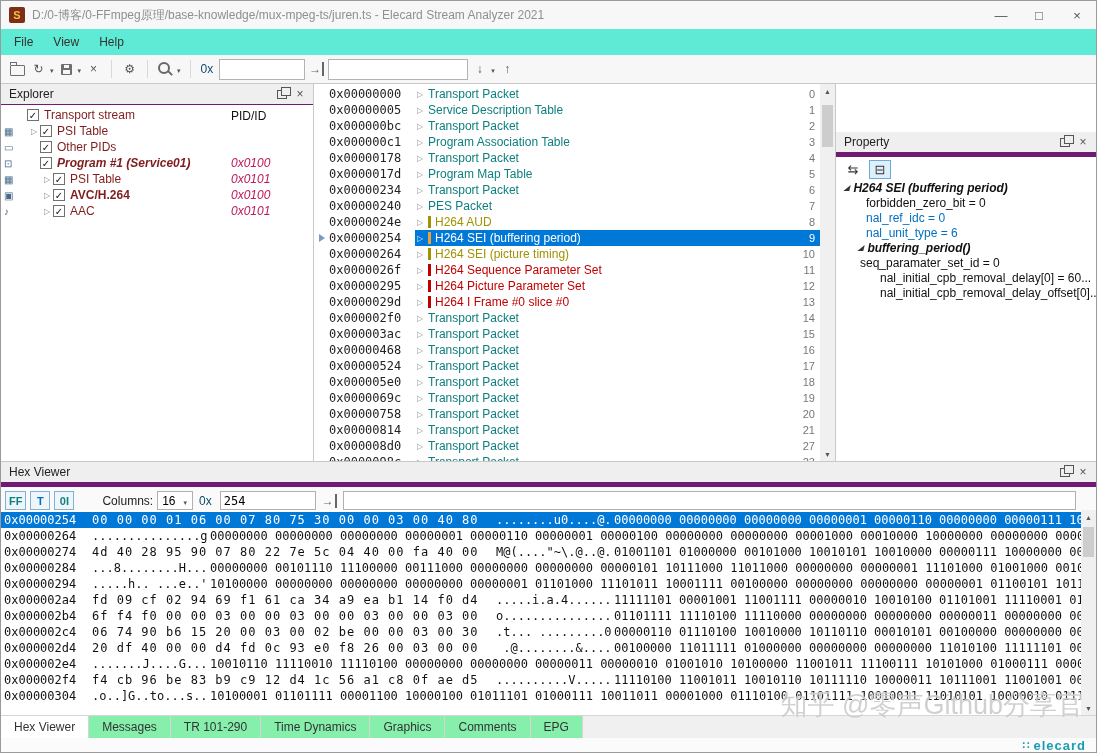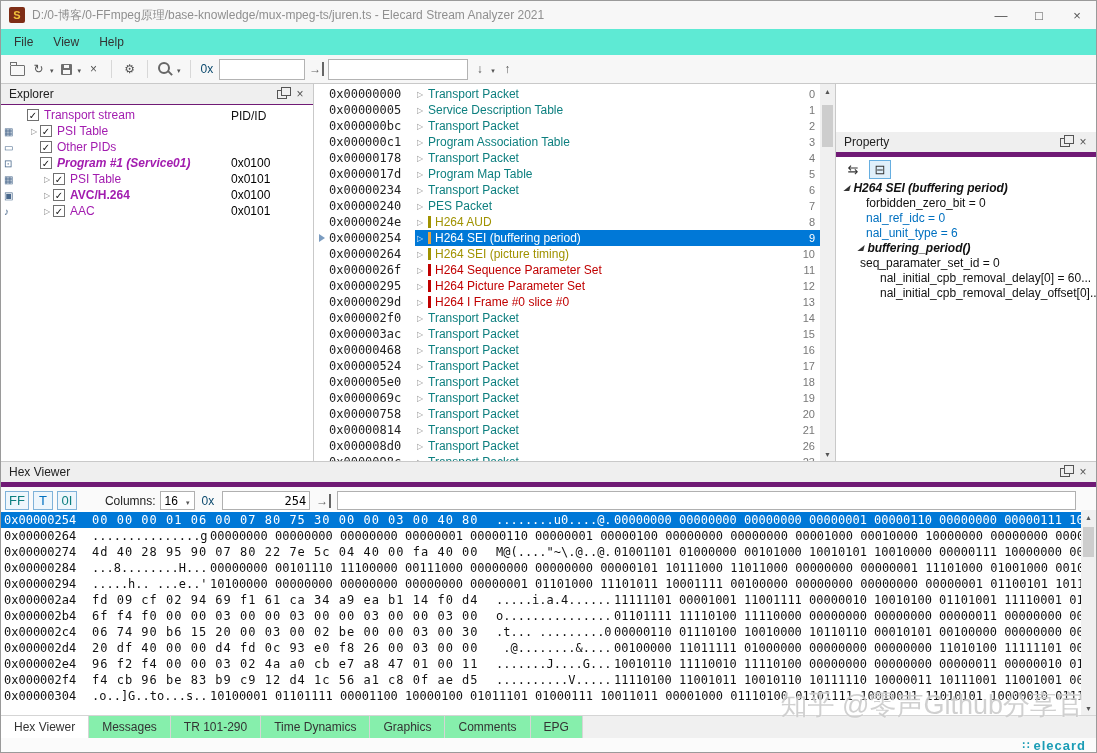--- a/index.html
+++ b/index.html
@@ -40,24 +40,24 @@
   .ph-ico{width:18px;height:16px;display:flex;align-items:center;justify-content:center;color:#555;font-size:12px;}
   .float-ico{width:8px;height:7px;border:1px solid #555;position:relative;background:#efefef;}
   .float-ico::before{content:"";position:absolute;top:-4px;left:3px;width:8px;height:7px;border:1px solid #555;background:#efefef;}
 
   
   .tree{position:absolute;top:21px;bottom:0;left:0;right:0;background:#fff;overflow:hidden;padding-top:2px;}
   .tree-row{height:16px;display:flex;align-items:center;position:relative;}
   .indent{flex:none;display:inline-block;}
   .arrow{width:12px;color:#8a8a8a;font-size:8px;flex:none;text-align:center;}
   .cb{width:12px;height:12px;border:1px solid #707070;background:#fff;font-size:10px;line-height:11px;text-align:center;color:#111;margin-right:5px;flex:none;box-sizing:border-box;}
-  .tlabel{white-space:nowrap;color:#a21caf;}
+  .tlabel{white-space:nowrap;color:#7f1d1d;}
   .tlabel.program{font-style:italic;font-weight:bold;}
   .tlabel.bold{font-weight:bold;}
-  .pid{position:absolute;left:230px;color:#000000;}
+  .pid{position:absolute;left:230px;color:#be185d;font-style:italic;}
   .pid-header{position:absolute;left:230px;top:4px;color:#111;}
   .margin-ico{position:absolute;left:3px;font-size:10px;color:#49688c;}
 
   
   .plist{position:absolute;top:0;bottom:0;left:0;right:15px;overflow:hidden;padding-top:2px;background:#fff;}
   .prow{height:16px;display:flex;align-items:center;}
   .gutter{width:15px;flex:none;display:flex;justify-content:center;align-items:center;}
   .ptr{width:0;height:0;border-left:6px solid #7b9cc0;border-top:4px solid transparent;border-bottom:4px solid transparent;}
   .poffset{width:86px;font-family:"DejaVu Sans Mono",monospace;color:#222;flex:none;}
   .pbody{flex:1;display:flex;align-items:center;height:16px;padding-left:2px;}
@@ -83,26 +83,26 @@
   .ptool.active{border:1px solid #66aee0;background:#e0f0fb;box-sizing:border-box;}
   .prop-tree{position:absolute;top:48px;bottom:0;left:0;right:0;overflow:hidden;}
   .prop-row{height:15px;display:flex;align-items:center;white-space:nowrap;overflow:hidden;color:#111;}
   .prop-row.group{font-weight:bold;font-style:italic;}
   .prop-row.blue{color:#0070c0;}
   .ptri{font-size:7px;color:#333;margin-right:4px;flex:none;}
 
   
   .hexpanel{position:absolute;top:460px;left:0;width:1095px;height:254px;border-top:1px solid #c9c9c9;background:#fff;}
   .hex-toolbar{height:27px;display:flex;align-items:center;padding-left:4px;gap:4px;background:#fafafa;border-bottom:1px solid #ececec;}
-  .hx-btn{min-width:20px;height:19px;border:1px solid #7fb2d9;background:#eef6fc;font-size:13px;font-weight:normal;display:flex;align-items:center;justify-content:center;padding:0 3px;box-sizing:border-box;}
+  .hx-btn{min-width:20px;height:19px;border:1px solid #7fb2d9;background:#eef6fc;font-size:11px;font-weight:bold;display:flex;align-items:center;justify-content:center;padding:0 3px;box-sizing:border-box;}
   .hx-btn.tealtxt{color:#0d7f7f;} .hx-btn.bluetxt{color:#0070c0;}
   .columns-label{margin-left:24px;color:#222;}
   .dropdown{border:1px solid #b0b0b0;background:#fff;height:19px;display:flex;align-items:center;padding:0 4px;gap:8px;min-width:30px;box-sizing:border-box;}
   .hx-input{height:19px;border:1px solid #b0b0b0;background:#fff;padding:0 3px;font-size:12px;font-family:"DejaVu Sans Mono",monospace;box-sizing:border-box;}
-  .hx-offset{width:88px;text-align:right;}
+  .hx-offset{width:96px;text-align:left;}
   .hx-search{flex:1;margin-right:20px;}
   .hex-content{position:absolute;top:48px;bottom:0;left:0;right:15px;overflow:hidden;background:#fff;padding-top:2px;}
   .hrow{display:flex;height:16px;line-height:16px;font-family:"DejaVu Sans Mono",monospace;font-size:12px;white-space:pre;color:#111;}
   .haddr{width:88px;padding-left:3px;flex:none;}
   .hbytes{width:404px;letter-spacing:1px;flex:none;}
   .hascii{width:118px;flex:none;}
   .hbin{flex:1;overflow:hidden;}
   .hrow.selected{background:#0078d7;color:#fff;}
   .hex-scroll{top:48px;}
 
@@ -440,21 +440,21 @@
               <span class="ptype">Transport Packet</span>
               <span class="pnum">21</span>
             </span>
           </div>
           <div class="prow">
             <span class="gutter"></span>
             <span class="poffset">0x000008d0</span>
             <span class="pbody teal">
               <span class="parrow">▷</span>
               <span class="ptype">Transport Packet</span>
-              <span class="pnum">26</span>
+              <span class="pnum">27</span>
             </span>
           </div>
           <div class="prow">
             <span class="gutter"></span>
             <span class="poffset">0x0000098c</span>
             <span class="pbody teal">
               <span class="parrow">▷</span>
               <span class="ptype">Transport Packet</span>
               <span class="pnum">23</span>
             </span>
@@ -545,21 +545,21 @@
     <div class="hex-content">
         <div class="hrow selected"><span class="haddr">0x00000254</span><span class="hbytes">00 00 00 01 06 00 07 80 75 30 00 00 03 00 40 80</span><span class="hascii">........u0....@.</span><span class="hbin">00000000 00000000 00000000 00000001 00000110 00000000 00000111 10000000 01110101 00110000 00000000 00000000 00000011 00000000 01000000 10000000</span></div>
         <div class="hrow"><span class="haddr">0x00000264</span><span class="hascii">...............g</span><span class="hbin">00000000 00000000 00000000 00000001 00000110 00000001 00000100 00000000 00000000 00001000 00010000 10000000 00000000 00000000 00000001 01100111</span></div>
         <div class="hrow"><span class="haddr">0x00000274</span><span class="hbytes">4d 40 28 95 90 07 80 22 7e 5c 04 40 00 fa 40 00</span><span class="hascii">M@(...."~\.@..@.</span><span class="hbin">01001101 01000000 00101000 10010101 10010000 00000111 10000000 00100010 01111110 01011100 00000100 01000000 00000000 11111010 01000000 00000000</span></div>
         <div class="hrow"><span class="haddr">0x00000284</span><span class="hascii">...8........H...</span><span class="hbin">00000000 00101110 11100000 00111000 00000000 00000000 00000101 10111000 11011000 00000000 00000001 11101000 01001000 00101110 11110010 11100000</span></div>
         <div class="hrow"><span class="haddr">0x00000294</span><span class="hascii">.....h.. ...e..'</span><span class="hbin">10100000 00000000 00000000 00000000 00000001 01101000 11101011 10001111 00100000 00000000 00000000 00000001 01100101 10111000 00000100 00100111</span></div>
         <div class="hrow"><span class="haddr">0x000002a4</span><span class="hbytes">fd 09 cf 02 94 69 f1 61 ca 34 a9 ea b1 14 f0 d4</span><span class="hascii">.....i.a.4......</span><span class="hbin">11111101 00001001 11001111 00000010 10010100 01101001 11110001 01100001 11001010 00110100 10101001 11101010 10110001 00010100 11110000 11010100</span></div>
         <div class="hrow"><span class="haddr">0x000002b4</span><span class="hbytes">6f f4 f0 00 00 03 00 00 03 00 00 03 00 00 03 00</span><span class="hascii">o...............</span><span class="hbin">01101111 11110100 11110000 00000000 00000000 00000011 00000000 00000000 00000011 00000000 00000000 00000011 00000000 00000000 00000011 00000000</span></div>
         <div class="hrow"><span class="haddr">0x000002c4</span><span class="hbytes">06 74 90 b6 15 20 00 03 00 02 be 00 00 03 00 30</span><span class="hascii">.t... .........0</span><span class="hbin">00000110 01110100 10010000 10110110 00010101 00100000 00000000 00000011 00000000 00000010 10111110 00000000 00000000 00000011 00000000 00110000</span></div>
         <div class="hrow"><span class="haddr">0x000002d4</span><span class="hbytes">20 df 40 00 00 d4 fd 0c 93 e0 f8 26 00 03 00 00</span><span class="hascii"> .@........&amp;....</span><span class="hbin">00100000 11011111 01000000 00000000 00000000 11010100 11111101 00001100 10010011 11100000 11111000 00100110 00000000 00000011 00000000 00000000</span></div>
-        <div class="hrow"><span class="haddr">0x000002e4</span><span class="hbytes">96 f2 f4 00 00 03 02 4a a0 cb e7 a8 47 01 00 11</span><span class="hascii">.......J....G...</span><span class="hbin">10010110 11110010 11110100 00000000 00000000 00000011 00000010 01001010 10100000 11001011 11100111 10101000 01000111 00000001 00000000 00010001</span></div>
+        <div class="hrow"><span class="haddr">0x000002e4</span><span class="hascii">.......J....G...</span><span class="hbin">10010110 11110010 11110100 00000000 00000000 00000011 00000010 01001010 10100000 11001011 11100111 10101000 01000111 00000001 00000000 00010001</span></div>
         <div class="hrow"><span class="haddr">0x000002f4</span><span class="hbytes">f4 cb 96 be 83 b9 c9 12 d4 1c 56 a1 c8 0f ae d5</span><span class="hascii">..........V.....</span><span class="hbin">11110100 11001011 10010110 10111110 10000011 10111001 11001001 00010010 11010100 00011100 01010110 10100001 11001000 00001111 10101110 11010101</span></div>
         <div class="hrow"><span class="haddr">0x00000304</span><span class="hascii">.o..]G..to...s..</span><span class="hbin">10100001 01101111 00001100 10000100 01011101 01000111 10011011 00001000 01110100 01101111 10010011 11010101 10000010 01110011 11000100 11101001</span></div>
       </div>
     <div class="vscroll hex-scroll">
       <div class="sb-btn">▲</div>
       <div class="sb-track">
           <div class="sb-thumb" style="top:2px;height:30px"></div>
         </div>
       <div class="sb-btn">▼</div>
     </div>

